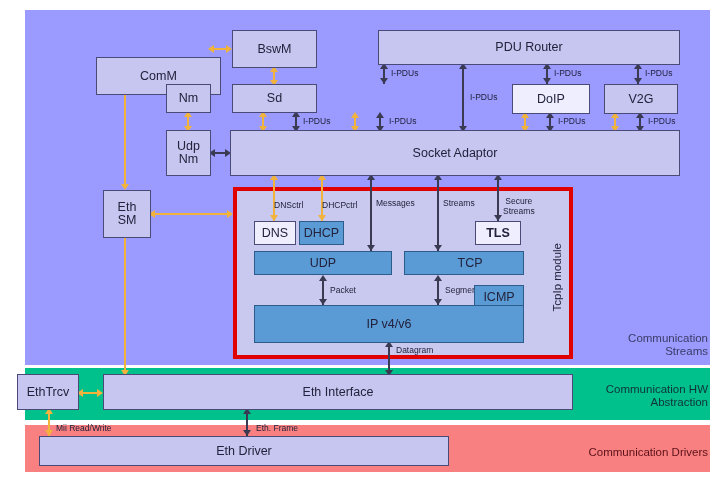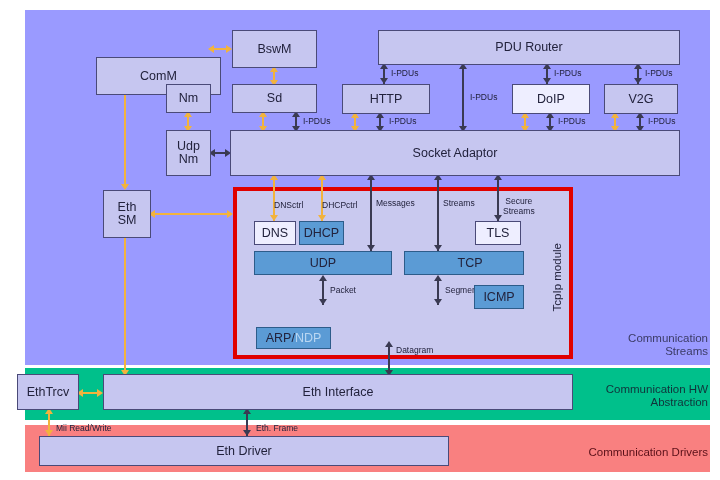--- a/index.html
+++ b/index.html
@@ -41,21 +41,21 @@
 
   
   #tcpip-frame{position:absolute;left:233px;top:187px;width:340px;height:172px;
                box-sizing:border-box;border:4px solid #e00000;background:#c9c9ef;}
   #tcpip-label{position:absolute;right:3px;top:52px;width:15px;
                font-size:11.5px;color:#22223c;
                writing-mode:vertical-rl;transform:rotate(180deg);white-space:nowrap;}
 
   #box-dns   {left:254px;top:221px;width:42px;height:24px;}
   #box-dhcp  {left:299px;top:221px;width:45px;height:24px;}
-  #box-tls   {left:475px;top:221px;width:46px;height:24px;}
+  #box-tls   {left:475px;top:221px;width:46px;height:24px;font-weight:bold;}
   #box-udp   {left:254px;top:251px;width:138px;height:24px;}
   #box-tcp   {left:404px;top:251px;width:120px;height:24px;padding-left:12px;}
   #box-icmp  {left:474px;top:285px;width:50px;height:24px;}
   #box-ip    {left:254px;top:305px;width:270px;height:38px;}
   #box-arp   {left:256px;top:327px;width:75px;height:22px;
               font-size:12.5px;z-index:3;}
   #box-arp .ndp{color:#b9d6f2;}
 
   
   #box-ethtrcv  {left:17px;top:374px;width:62px;height:36px;}
@@ -243,23 +243,20 @@
   <div class="box" id="box-pdurouter">
       <span>PDU Router</span>
     </div>
 
   <div class="box" id="box-nm">
       <span>Nm</span>
     </div>
   <div class="box" id="box-sd">
       <span>Sd</span>
     </div>
-  <div class="box" id="box-http">
-      <span>HTTP</span>
-    </div>
   <div class="box white" id="box-doip">
       <span>DoIP</span>
     </div>
   <div class="box" id="box-v2g">
       <span>V2G</span>
     </div>
 
   <div class="box" id="box-udpnm">
     <span>Udp</span>
     <span>Nm</span>
@@ -283,24 +280,23 @@
     </div>
   <div class="box blue" id="box-udp">
       <span>UDP</span>
     </div>
   <div class="box blue" id="box-tcp">
       <span>TCP</span>
     </div>
   <div class="box blue" id="box-icmp">
       <span>ICMP</span>
     </div>
-  <div class="box blue" id="box-arp">
-    <span>ARP/</span>
-      <span class="ndp">NDP</span>
-  </div>
+  <div class="box blue" id="box-ip">
+      <span>IP v4/v6</span>
+    </div>
 
   <div class="conn h y" style="left:81px;top:392px;width:20px;"></div>
   <div class="ah left y" style="left:77px;top:389px;"></div>
   <div class="ah right y" style="left:97px;top:389px;"></div>
 
   <div class="conn v y" style="left:48px;top:410px;height:26px;"></div>
   <div class="ah up y" style="left:45px;top:408px;"></div>
   <div class="ah down y" style="left:45px;top:430px;"></div>
   <div class="edge-label" style="left:56px;top:423px;">Mii Read/Write</div>
 

